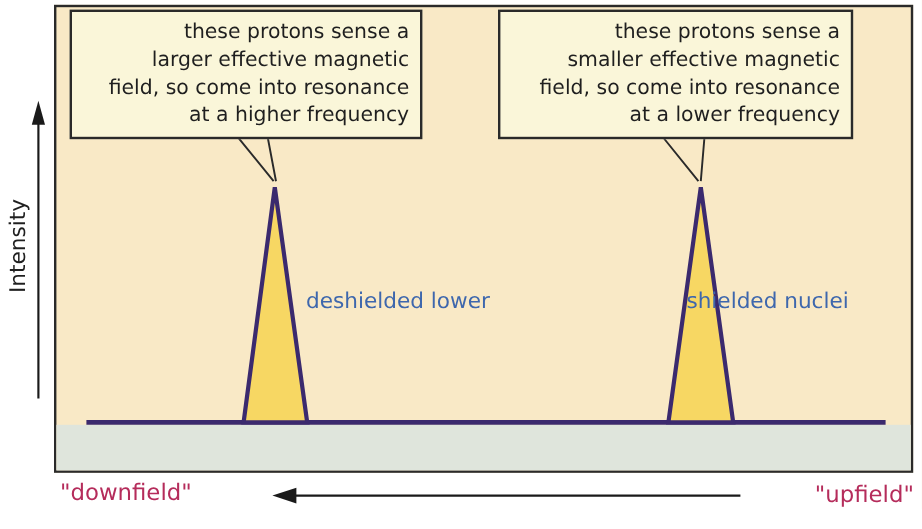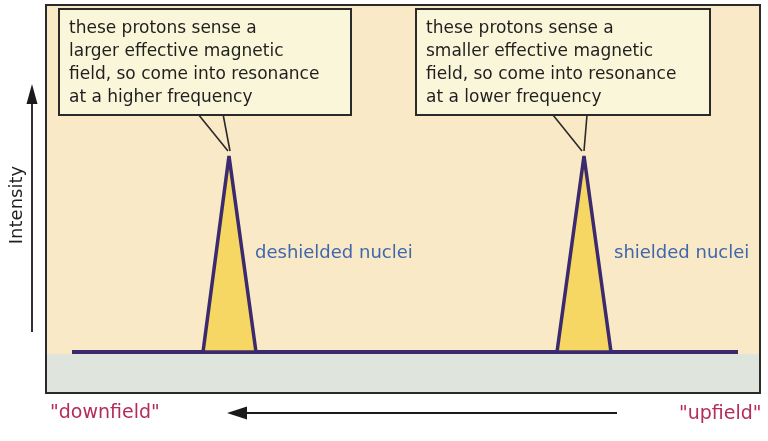--- a/index.html
+++ b/index.html
@@ -34,32 +34,33 @@
   .callout {
     position: absolute;
     top: 8px;
     background: var(--callout_bg);
     border: 2px solid var(--callout_border);
     padding: 6px 9px;
     font-size: 17px;
     line-height: 23px;
     color: var(--text_dark);
     white-space: pre-line;
+    text-align: right;
   }
   #callout-left  { left: 58px;  width: 294px; }
   #callout-right { left: 415px; width: 296px; }
   .nuclei-label {
     position: absolute;
     top: 241px;
     font-size: 18px;
     color: var(--nuclei_label);
     white-space: nowrap;
   }
   #label-deshielded { left: 255px; }
-  #label-shielded   { left: 614px; }
+  #label-shielded   { left: 572px; }
   #y-axis-label {
     position: absolute;
     left: -64px; top: 194px;
     width: 160px; height: 22px;
     text-align: center;
     font-size: 18px;
     color: var(--text_dark);
     transform: rotate(-90deg);
   }
   #x-axis-label {
@@ -114,21 +115,21 @@
   <div class="callout" id="callout-left">these protons sense a
 larger effective magnetic
 field, so come into resonance
 at a higher frequency</div>
 
   <div class="callout" id="callout-right">these protons sense a
 smaller effective magnetic
 field, so come into resonance
 at a lower frequency</div>
 
-  <div class="nuclei-label" id="label-deshielded">deshielded nuclei</div>
+  <div class="nuclei-label" id="label-deshielded">deshielded lower</div>
 
   <div class="nuclei-label" id="label-shielded">shielded nuclei</div>
 
   <div id="y-axis-label">Intensity</div>
 
 
   <div class="field-label" id="label-downfield">"downfield"</div>
 
   <div class="field-label" id="label-upfield">"upfield"</div>
 

